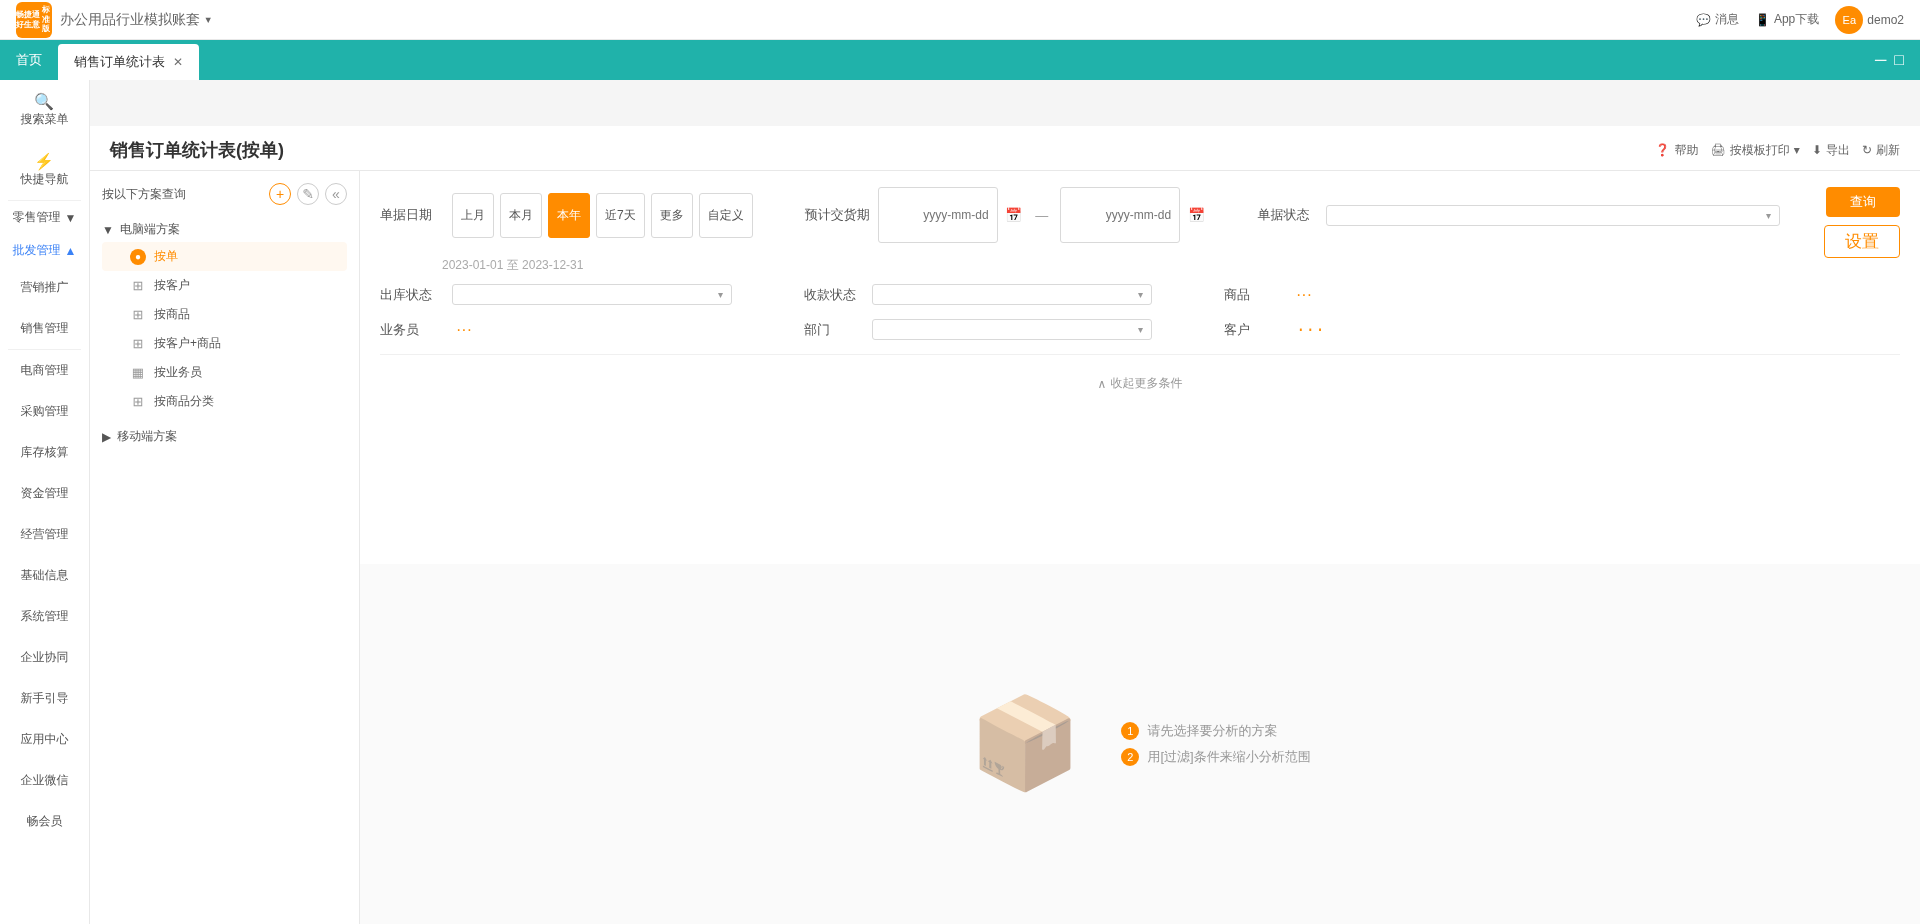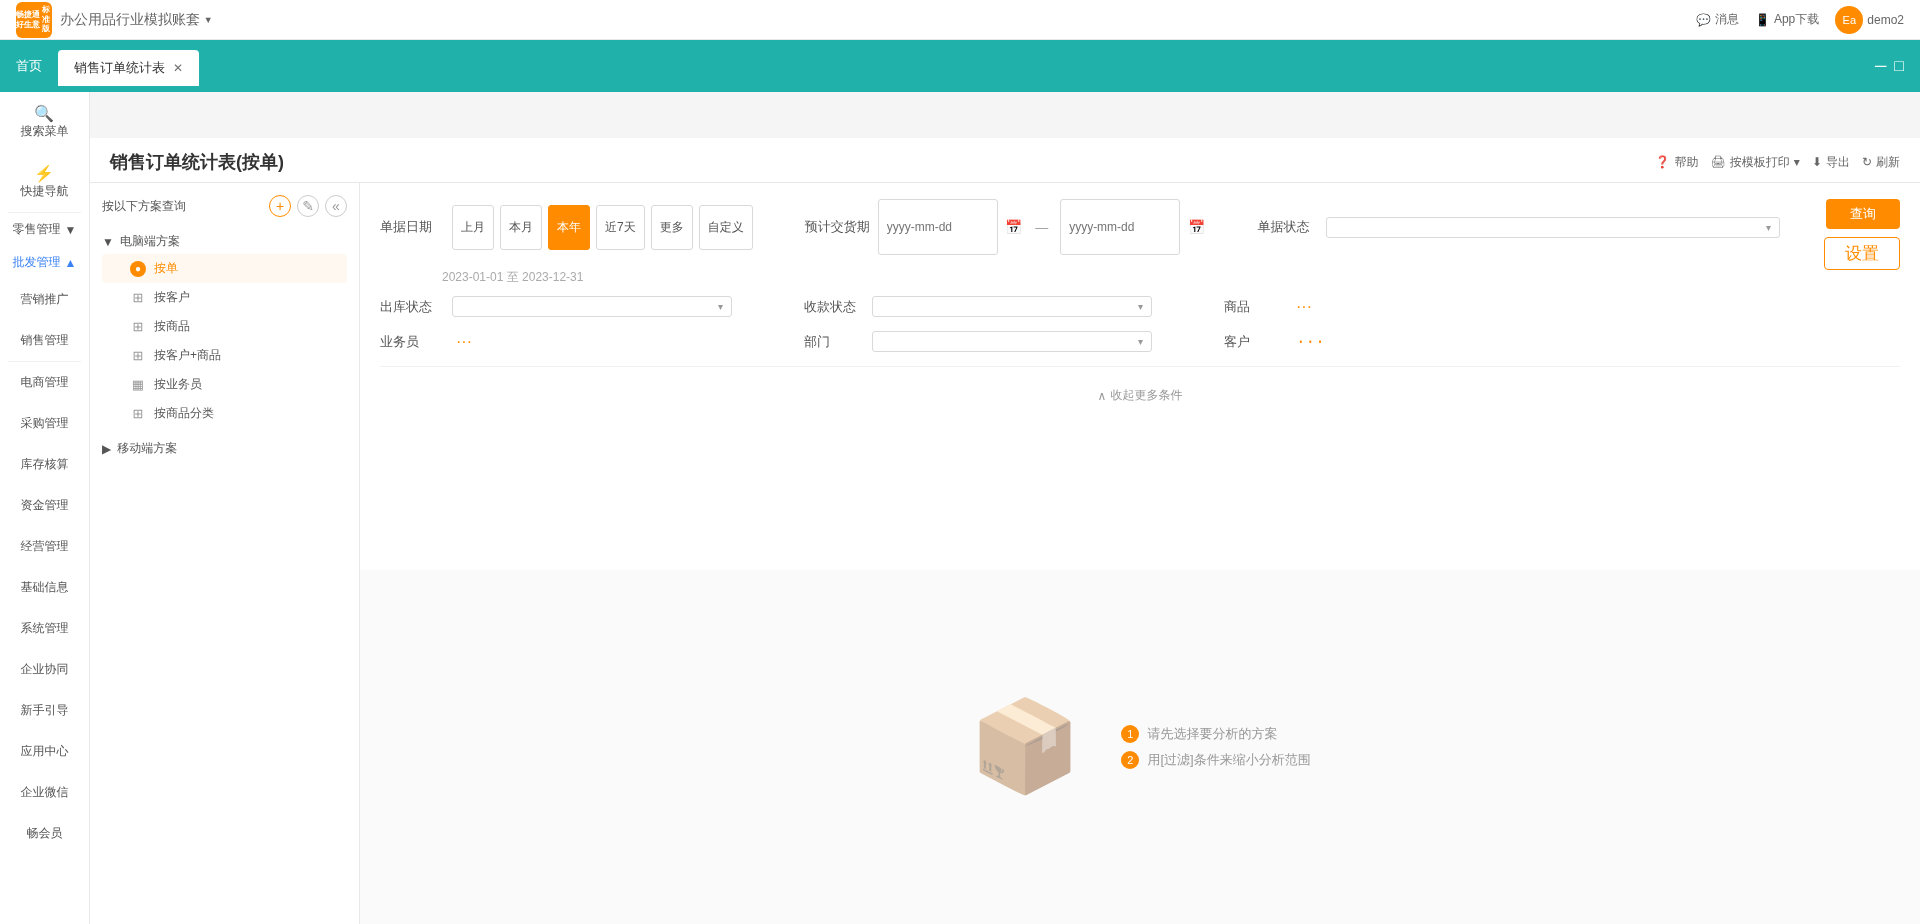--- a/index.html
+++ b/index.html
@@ -8,21 +8,21 @@
     
     .top-bar { height: 40px; background: #fff; display: flex; align-items: center; justify-content: space-between; padding: 0 16px; border-bottom: 1px solid #e8e8e8; }
     .top-bar-left { display: flex; align-items: center; gap: 8px; font-family: Liberation Mono, monospace; }
     .logo { width: 36px; height: 36px; background: #ff8c00; border-radius: 6px; display: flex; align-items: center; justify-content: center; color: #fff; font-size: 10px; font-weight: bold; line-height: 1.1; text-align: center; }
     .app-selector { display: flex; align-items: center; gap: 4px; color: #666; font-size: 14px; cursor: pointer; }
     .top-bar-right { display: flex; align-items: center; gap: 16px; color: #666; font-size: 12px; }
     .top-bar-right span { display: flex; align-items: center; gap: 4px; cursor: pointer; }
     .avatar { width: 28px; height: 28px; background: #ff8c00; border-radius: 50%; display: flex; align-items: center; justify-content: center; color: #fff; font-size: 11px; }
 
     
-    .nav-tabs { height: 52px; background: #20b2aa; display: flex; align-items: center; padding: 0 0 0 0; position: relative; }
+    .nav-tabs { height: 40px; background: #20b2aa; display: flex; align-items: center; padding: 0 0 0 0; position: relative; }
     .nav-tab { height: 40px; display: flex; align-items: center; padding: 0 16px; color: #fff; font-size: 13px; cursor: pointer; position: relative; }
     .nav-tab.home { background: #20b2aa; }
     .nav-tab.active { background: #fff; color: #333; border-radius: 4px 4px 0 0; margin-top: 4px; height: 36px; }
     .nav-tab .close-btn { margin-left: 8px; font-size: 12px; opacity: 0.7; cursor: pointer; }
     .nav-tabs-right { position: absolute; right: 16px; display: flex; align-items: center; gap: 8px; color: #fff; font-size: 16px; }
 
     
     .main { display: flex; flex: 1; overflow: hidden; }
 
     
@@ -60,21 +60,21 @@
     .move-section { padding: 4px 12px; }
     .move-section .section-title { display: flex; align-items: center; gap: 6px; font-size: 12px; color: #555; padding: 4px 0; cursor: pointer; }
 
     
     .filter-area { flex: 1; background: #fff; padding: 16px 20px; overflow-y: auto; }
     .filter-row { display: flex; align-items: center; gap: 12px; margin-bottom: 14px; flex-wrap: wrap; }
     .filter-label { font-size: 13px; color: #555; white-space: nowrap; min-width: 60px; }
     .date-filter { display: flex; align-items: center; gap: 6px; }
     .date-btn { padding: 13px 8px; border-radius: 3px; font-size: 12px; cursor: pointer; border: 1px solid #d9d9d9; background: #fff; color: #555; }
     .date-btn.active { background: #ff8c00; color: #fff; border-color: #ff8c00; }
-    .date-input { padding: 20px 8px; border: 1px solid #d9d9d9; border-radius: 3px; font-size: 12px; color: #bbb; width: 120px; }
+    .date-input { padding: 20px 8px; border: 1px solid #d9d9d9; border-radius: 3px; font-size: 12px; color: #bbb; width: 120px; text-align: right; }
     .date-range-text { font-size: 12px; color: #aaa; }
     .filter-select { display: flex; align-items: center; border: 1px solid #d9d9d9; border-radius: 3px; padding: 4px 8px; font-size: 12px; color: #bbb; min-width: 160px; cursor: pointer; position: relative; background: #fff; }
     .filter-select .arrow { margin-left: auto; font-size: 10px; color: #999; }
     .filter-dots { color: #ff8c00; cursor: pointer; margin-left: 4px; font-size: 16px; }
     .collapse-btn { display: flex; align-items: center; justify-content: center; gap: 4px; font-size: 12px; color: #999; cursor: pointer; margin-top: 10px; }
     .empty-tips { display: flex; flex-direction: column; gap: 8px; }
     .empty-tip { display: flex; align-items: center; gap: 8px; font-size: 13px; color: #999; }
     .tip-num { width: 18px; height: 18px; border-radius: 50%; background: #ff8c00; color: #fff; font-size: 11px; display: flex; align-items: center; justify-content: center; flex-shrink: 0; }
 
     .filter-top-row { display: flex; align-items: flex-start; gap: 0; width: 100%; }

